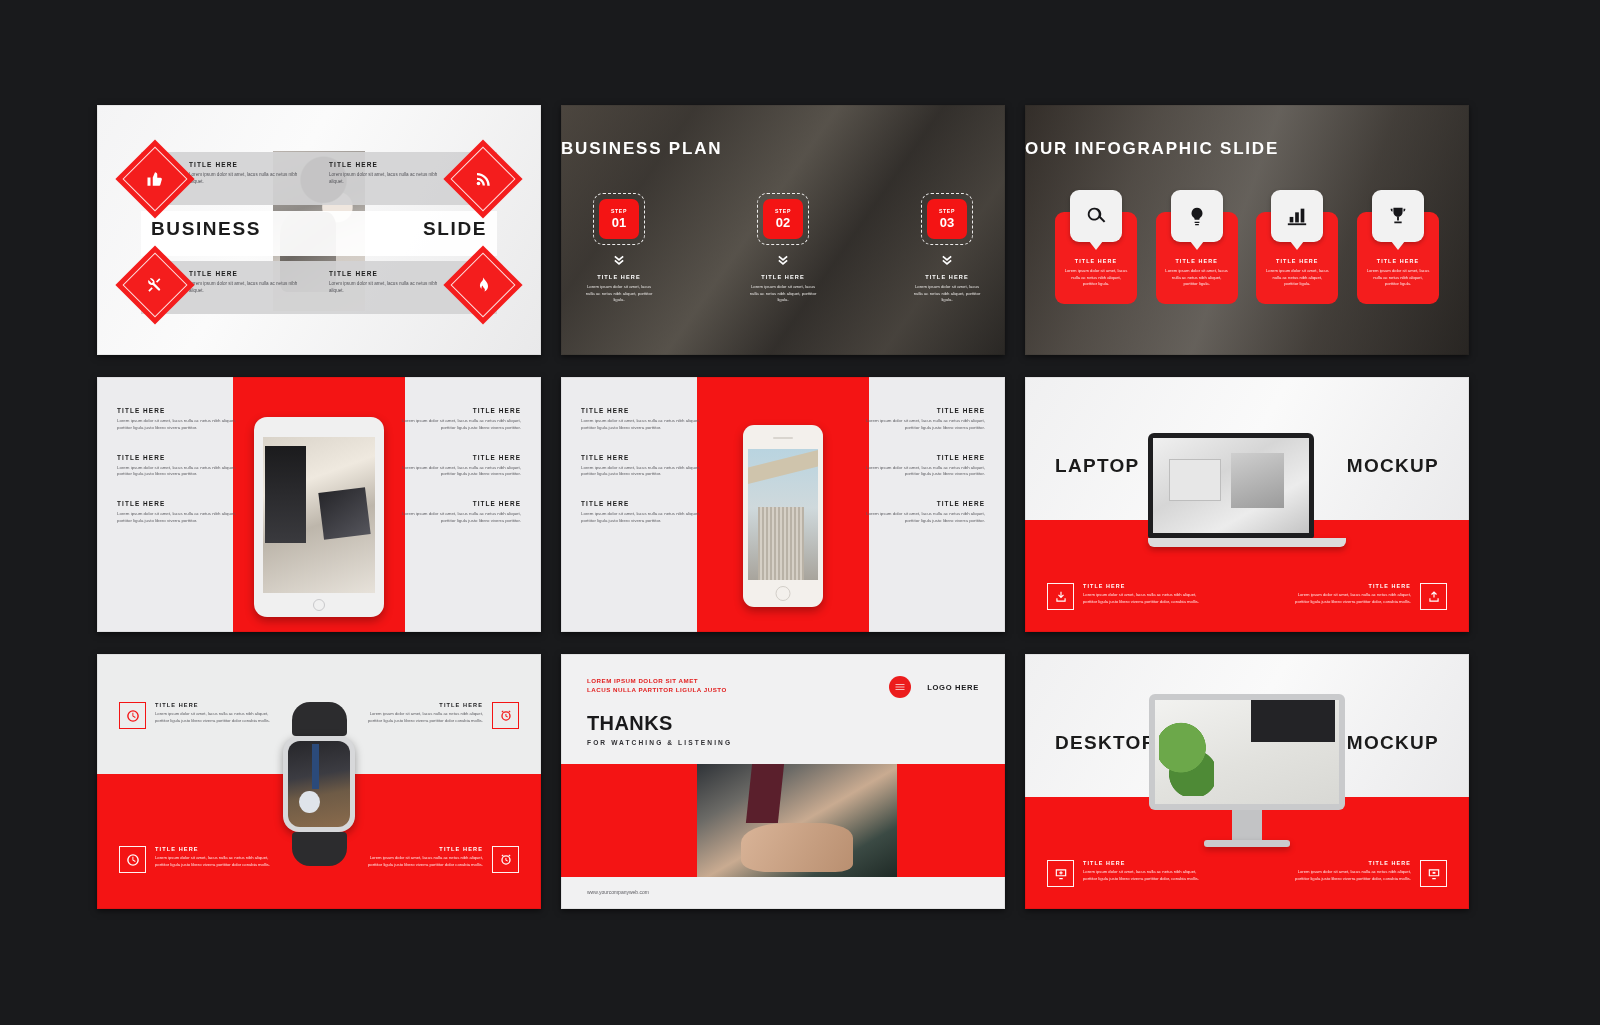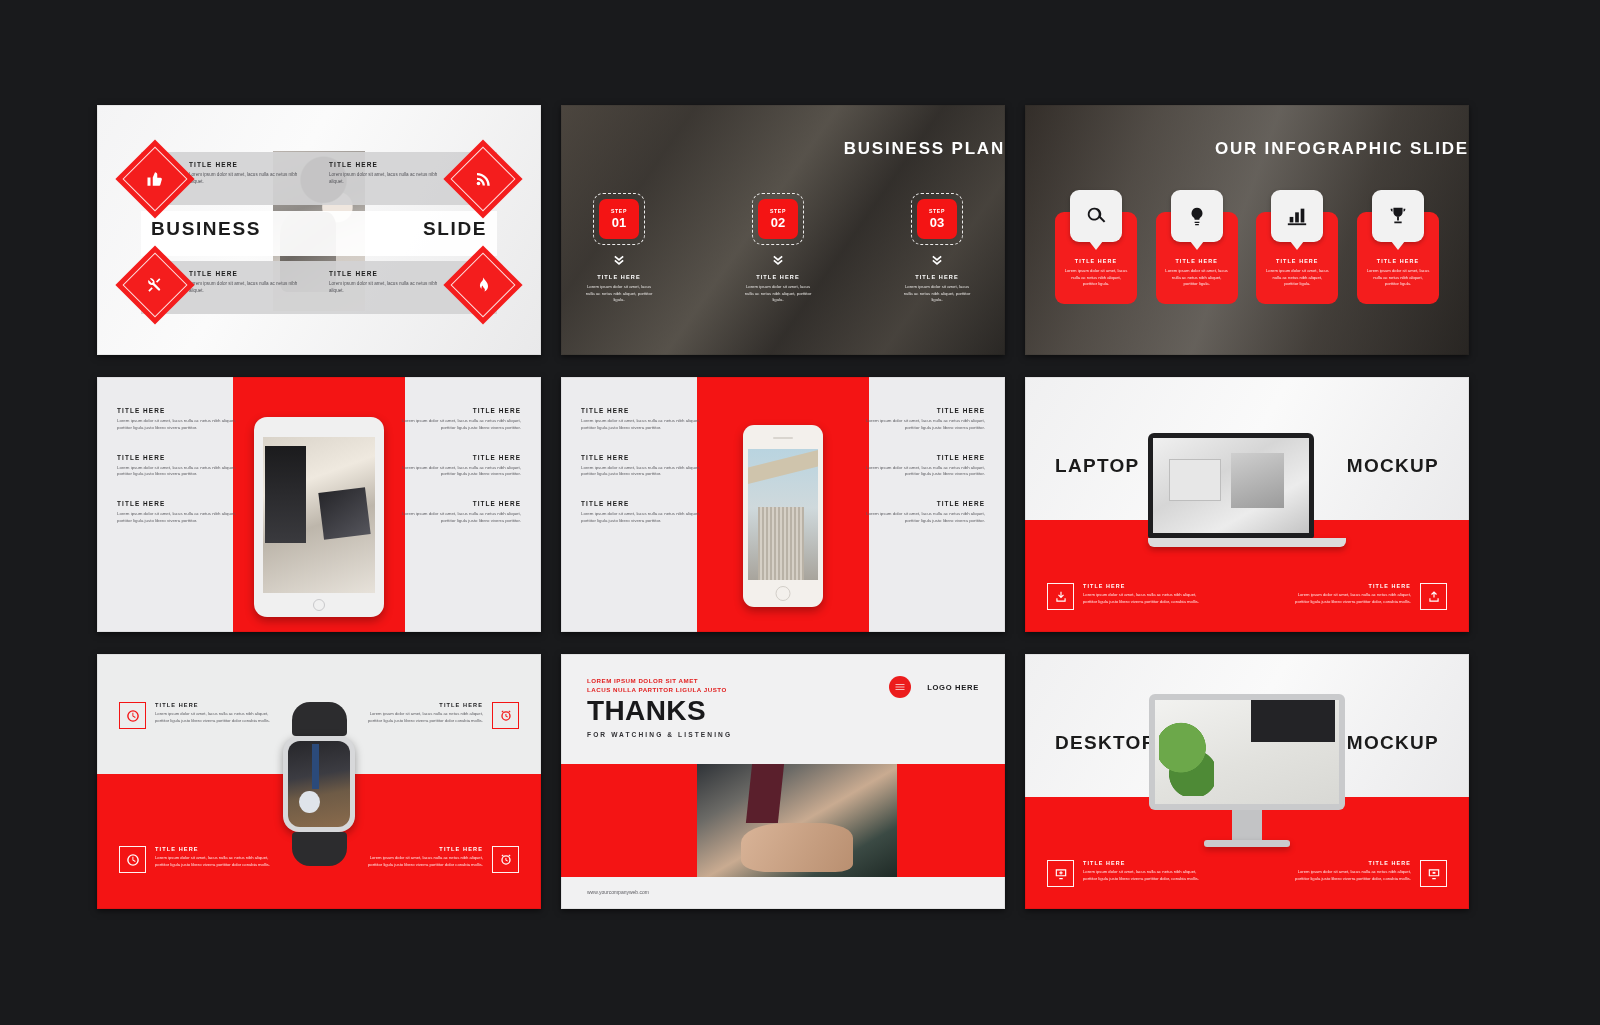--- a/index.html
+++ b/index.html
@@ -70,25 +70,25 @@
     color:#1c1c1c; letter-spacing:1.6px;
   }
 
   
   .s2 {
     background:
       linear-gradient(rgba(28,26,24,.62),rgba(28,26,24,.62)),
       linear-gradient(125deg,#9a8d7e 0%,#6f675e 22%,#b7ad9d 45%,#57514b 62%,#8d8478 80%,#3f3c38 100%);
   }
   .s2 .sl-title, .s3 .sl-title {
-    position:absolute; left:0; right:0; top:34px; text-align:right;
+    position:absolute; left:0; right:0; top:34px; text-align:left;
     color:#fff; font-size:17px; font-weight:bold; letter-spacing:1.8px;
   }
   .s2-steps {
-    position:absolute; left:22px; right:32px; top:88px;
+    position:absolute; left:22px; right:22px; top:88px;
     display:flex; justify-content:space-between;align-items:flex-end;
   }
   .s2-step { width:72px; text-align:center; }
   .s2-dash {
     width:52px; height:52px; margin:0 auto;
     border:1.4px dashed rgba(255,255,255,.9); border-radius:10px;
     display:flex; align-items:center; justify-content:center;
   }
   .s2-box {
     width:40px; height:40px; background:#f41414; border-radius:7px;
@@ -299,21 +299,21 @@
   .wfeat.tl .body-txt, .wfeat.tr .body-txt { color:#5b5b60; }
   .wfeat.bl .ttl, .wfeat.br .ttl { color:#fff; }
   .wfeat.bl .body-txt, .wfeat.br .body-txt { color:#ffe4e4; }
   .wfeat.tl .sqicon, .wfeat.tr .sqicon { border-color:#f41414; }
   .wfeat.tl .sqicon svg, .wfeat.tr .sqicon svg { fill:#f41414; }
 
   
   .s8 { background:#f1f1f2; }
   .s8-head { position:absolute; left:26px; top:22px; }
   .s8-sub { font-size:6.2px; color:#e22020; font-weight:bold; letter-spacing:.5px; line-height:1.5; }
-  .s8-thanks { font-size:28px; font-weight:bold; color:#19191b; letter-spacing:.4px; margin-top:0; }
+  .s8-thanks { font-size:20px; font-weight:bold; color:#19191b; letter-spacing:.4px; margin-top:17px; }
   .s8-for { font-size:6.6px; font-weight:bold; color:#303034; letter-spacing:2.1px; margin-top:4px; }
   .s8-logo { position:absolute; right:26px; top:22px; display:flex; align-items:center; gap:16px; }
   .logo-dot {
     width:22px; height:22px; border-radius:50%; background:#ec1c1c;
     display:flex; align-items:center; justify-content:center;
   }
   .logo-dot svg { width:12px; height:12px; stroke:#fff; fill:none; stroke-width:1.4; }
   .s8-logo .lbl { font-size:7.6px; font-weight:bold; color:#19191b; letter-spacing:.7px; }
   .s8-bar { position:absolute; left:0; right:0; top:110px; height:113px; background:#f41414; }
   .s8-photo {

